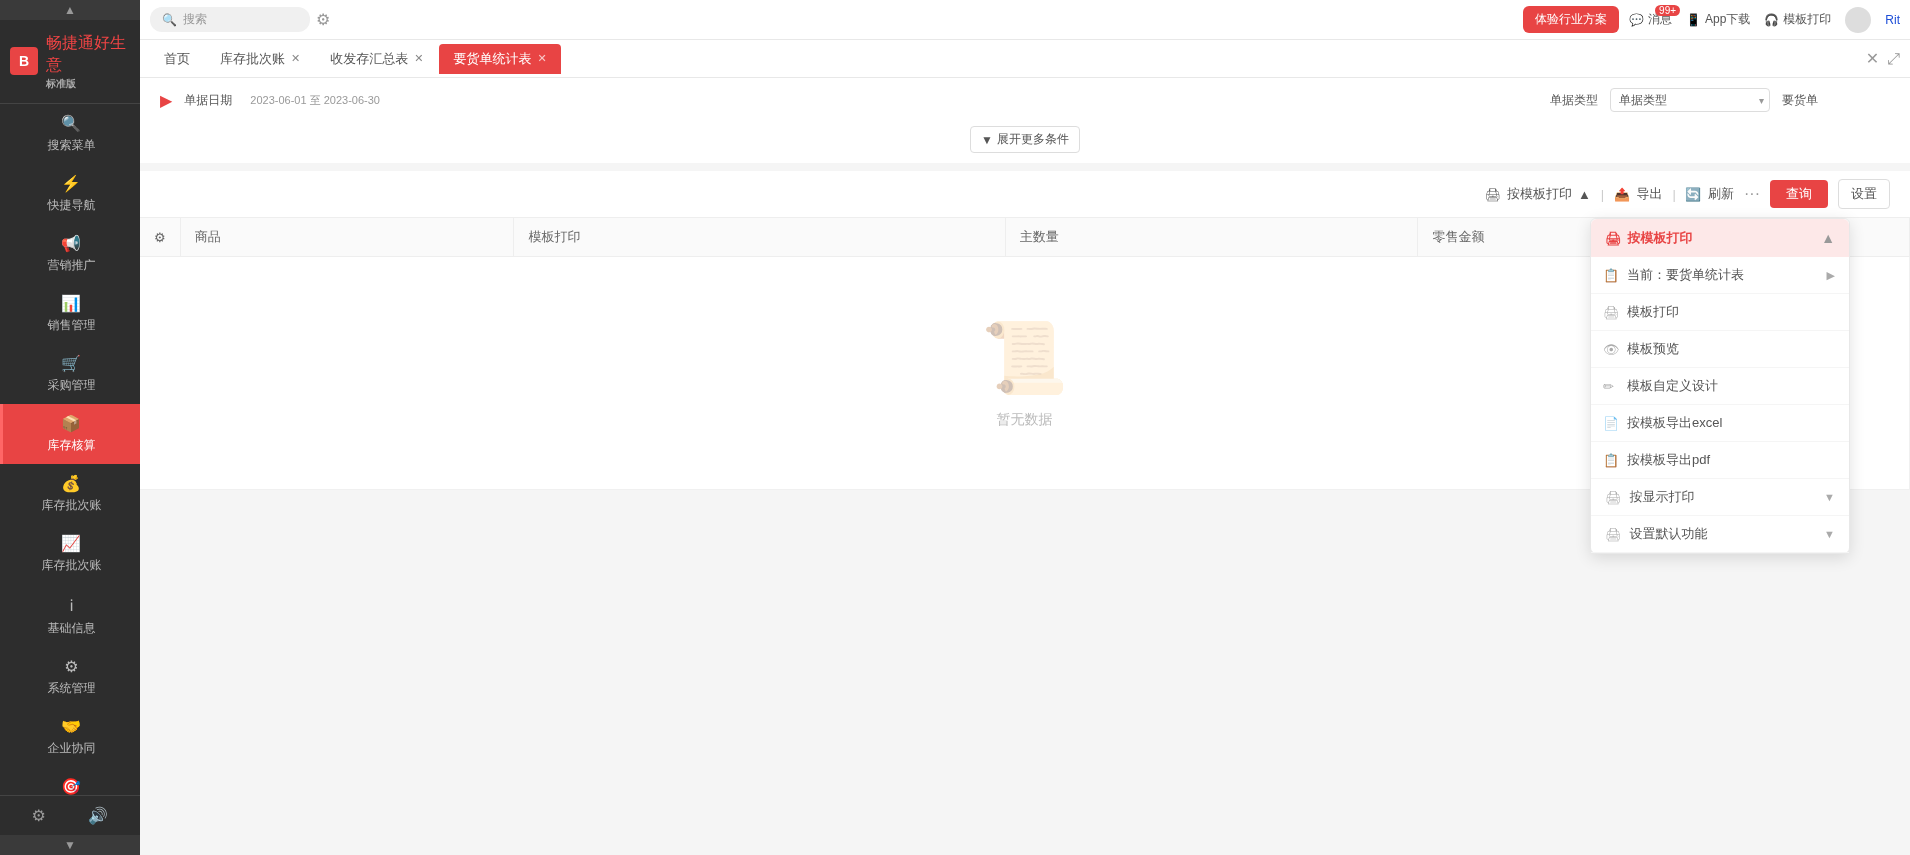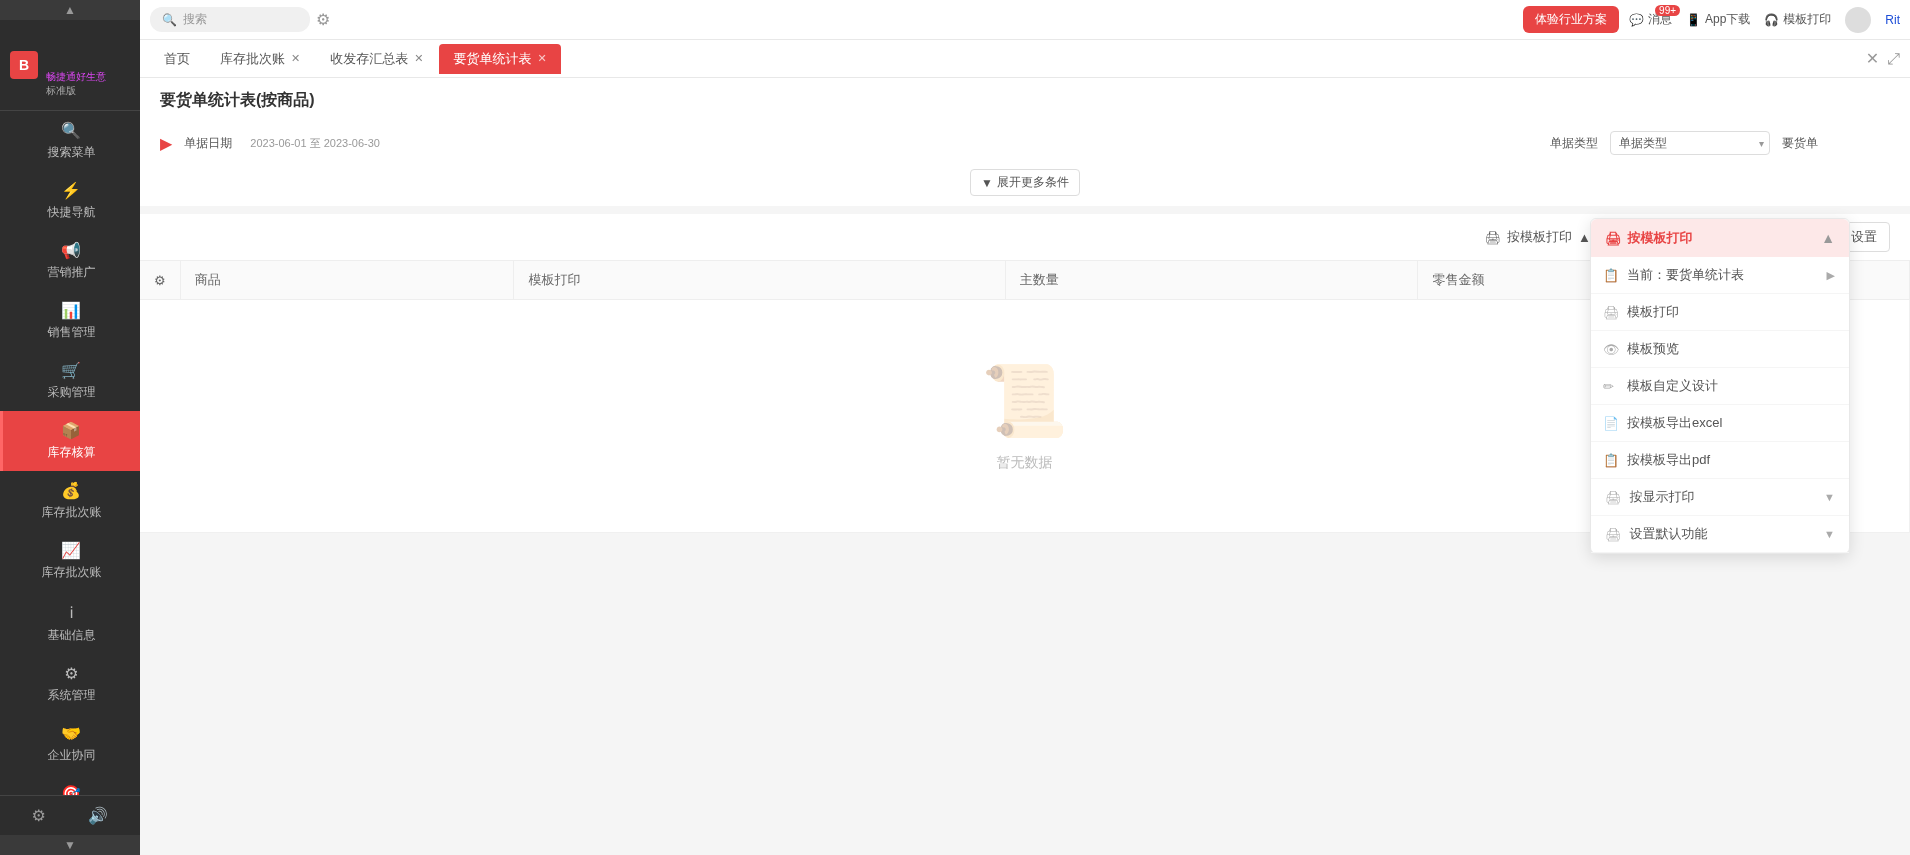--- a/index.html
+++ b/index.html
@@ -2,22 +2,22 @@
 <html><head>
   <meta charset="utf-8">
   <style>
     * { margin: 0; padding: 0; box-sizing: border-box; }
     body { font-family: 'Microsoft YaHei', Arial, sans-serif; font-size: 13px; background: #f5f5f5; display: flex; height: 855px; overflow: hidden; }
 
     
     .sidebar { width: 140px; background: #2d2d2d; color: #ccc; display: flex; flex-direction: column; height: 100%; flex-shrink: 0; }
     .sidebar-logo { padding: 12px 10px; display: flex; align-items: center; gap: 8px; border-bottom: 1px solid #444; }
     .sidebar-logo-icon { width: 28px; height: 28px; background: #e84444; border-radius: 4px; display: flex; align-items: center; justify-content: center; color: white; font-size: 14px; font-weight: bold; flex-shrink: 0; }
-    .sidebar-logo-text { font-size: 10px; color: #d946ef; line-height: 1.4; margin-top: 38px; }
-    .sidebar-logo-sub { font-size: 10px; color: #aaa; }
+    .sidebar-logo-text { font-size: 16px; color: #ef4444; line-height: 1.4; }
+    .sidebar-logo-sub { font-size: 10px; color: #aaa; font-weight: bold; }
     .sidebar-nav { flex: 1; overflow-y: auto; }
     .sidebar-nav::-webkit-scrollbar { width: 4px; }
     .sidebar-nav::-webkit-scrollbar-thumb { background: #555; }
     .nav-item { display: flex; flex-direction: column; align-items: center; padding: 10px 6px; cursor: pointer; color: #bbb; font-size: 12px; gap: 4px; border-left: 3px solid transparent; }
     .nav-item.active { background: #e84444; color: #fff; border-left: 3px solid #ff6666; }
     .nav-item-icon { font-size: 16px; }
     .sidebar-bottom { padding: 10px; display: flex; justify-content: space-around; border-top: 1px solid #444; }
     .sidebar-bottom-icon { cursor: pointer; color: #999; font-size: 16px; }
     .sidebar-scroll-up, .sidebar-scroll-down { background: #3a3a3a; display: flex; align-items: center; justify-content: center; padding: 4px; cursor: pointer; color: #999; }
 
@@ -203,23 +203,20 @@
         <span>要货单统计表</span>
         <span class="tab-close">✕</span>
       </div>
       <div class="tabs-actions">
       <span style="color:#999;cursor:pointer;font-size:16px;">✕</span>
       <span style="color:#999;cursor:pointer;font-size:16px;">⤢</span>
     </div>
   </div>
 
   <div class="page-content">
-    <div class="page-header">
-      <div class="page-title">要货单统计表(按商品)</div>
-    </div>
 
     <div class="filter-bar">
       <div class="filter-row">
 
         <span class="expand-icon" style="font-size:16px;color:#e84444;">▶</span>
         <span class="filter-label">单据日期</span>
         <span class="date-range">2023-06-01 至 2023-06-30</span>
         <div style="flex:1"></div>
         <span class="filter-label">单据类型</span>
         <div class="filter-select-wrap">

